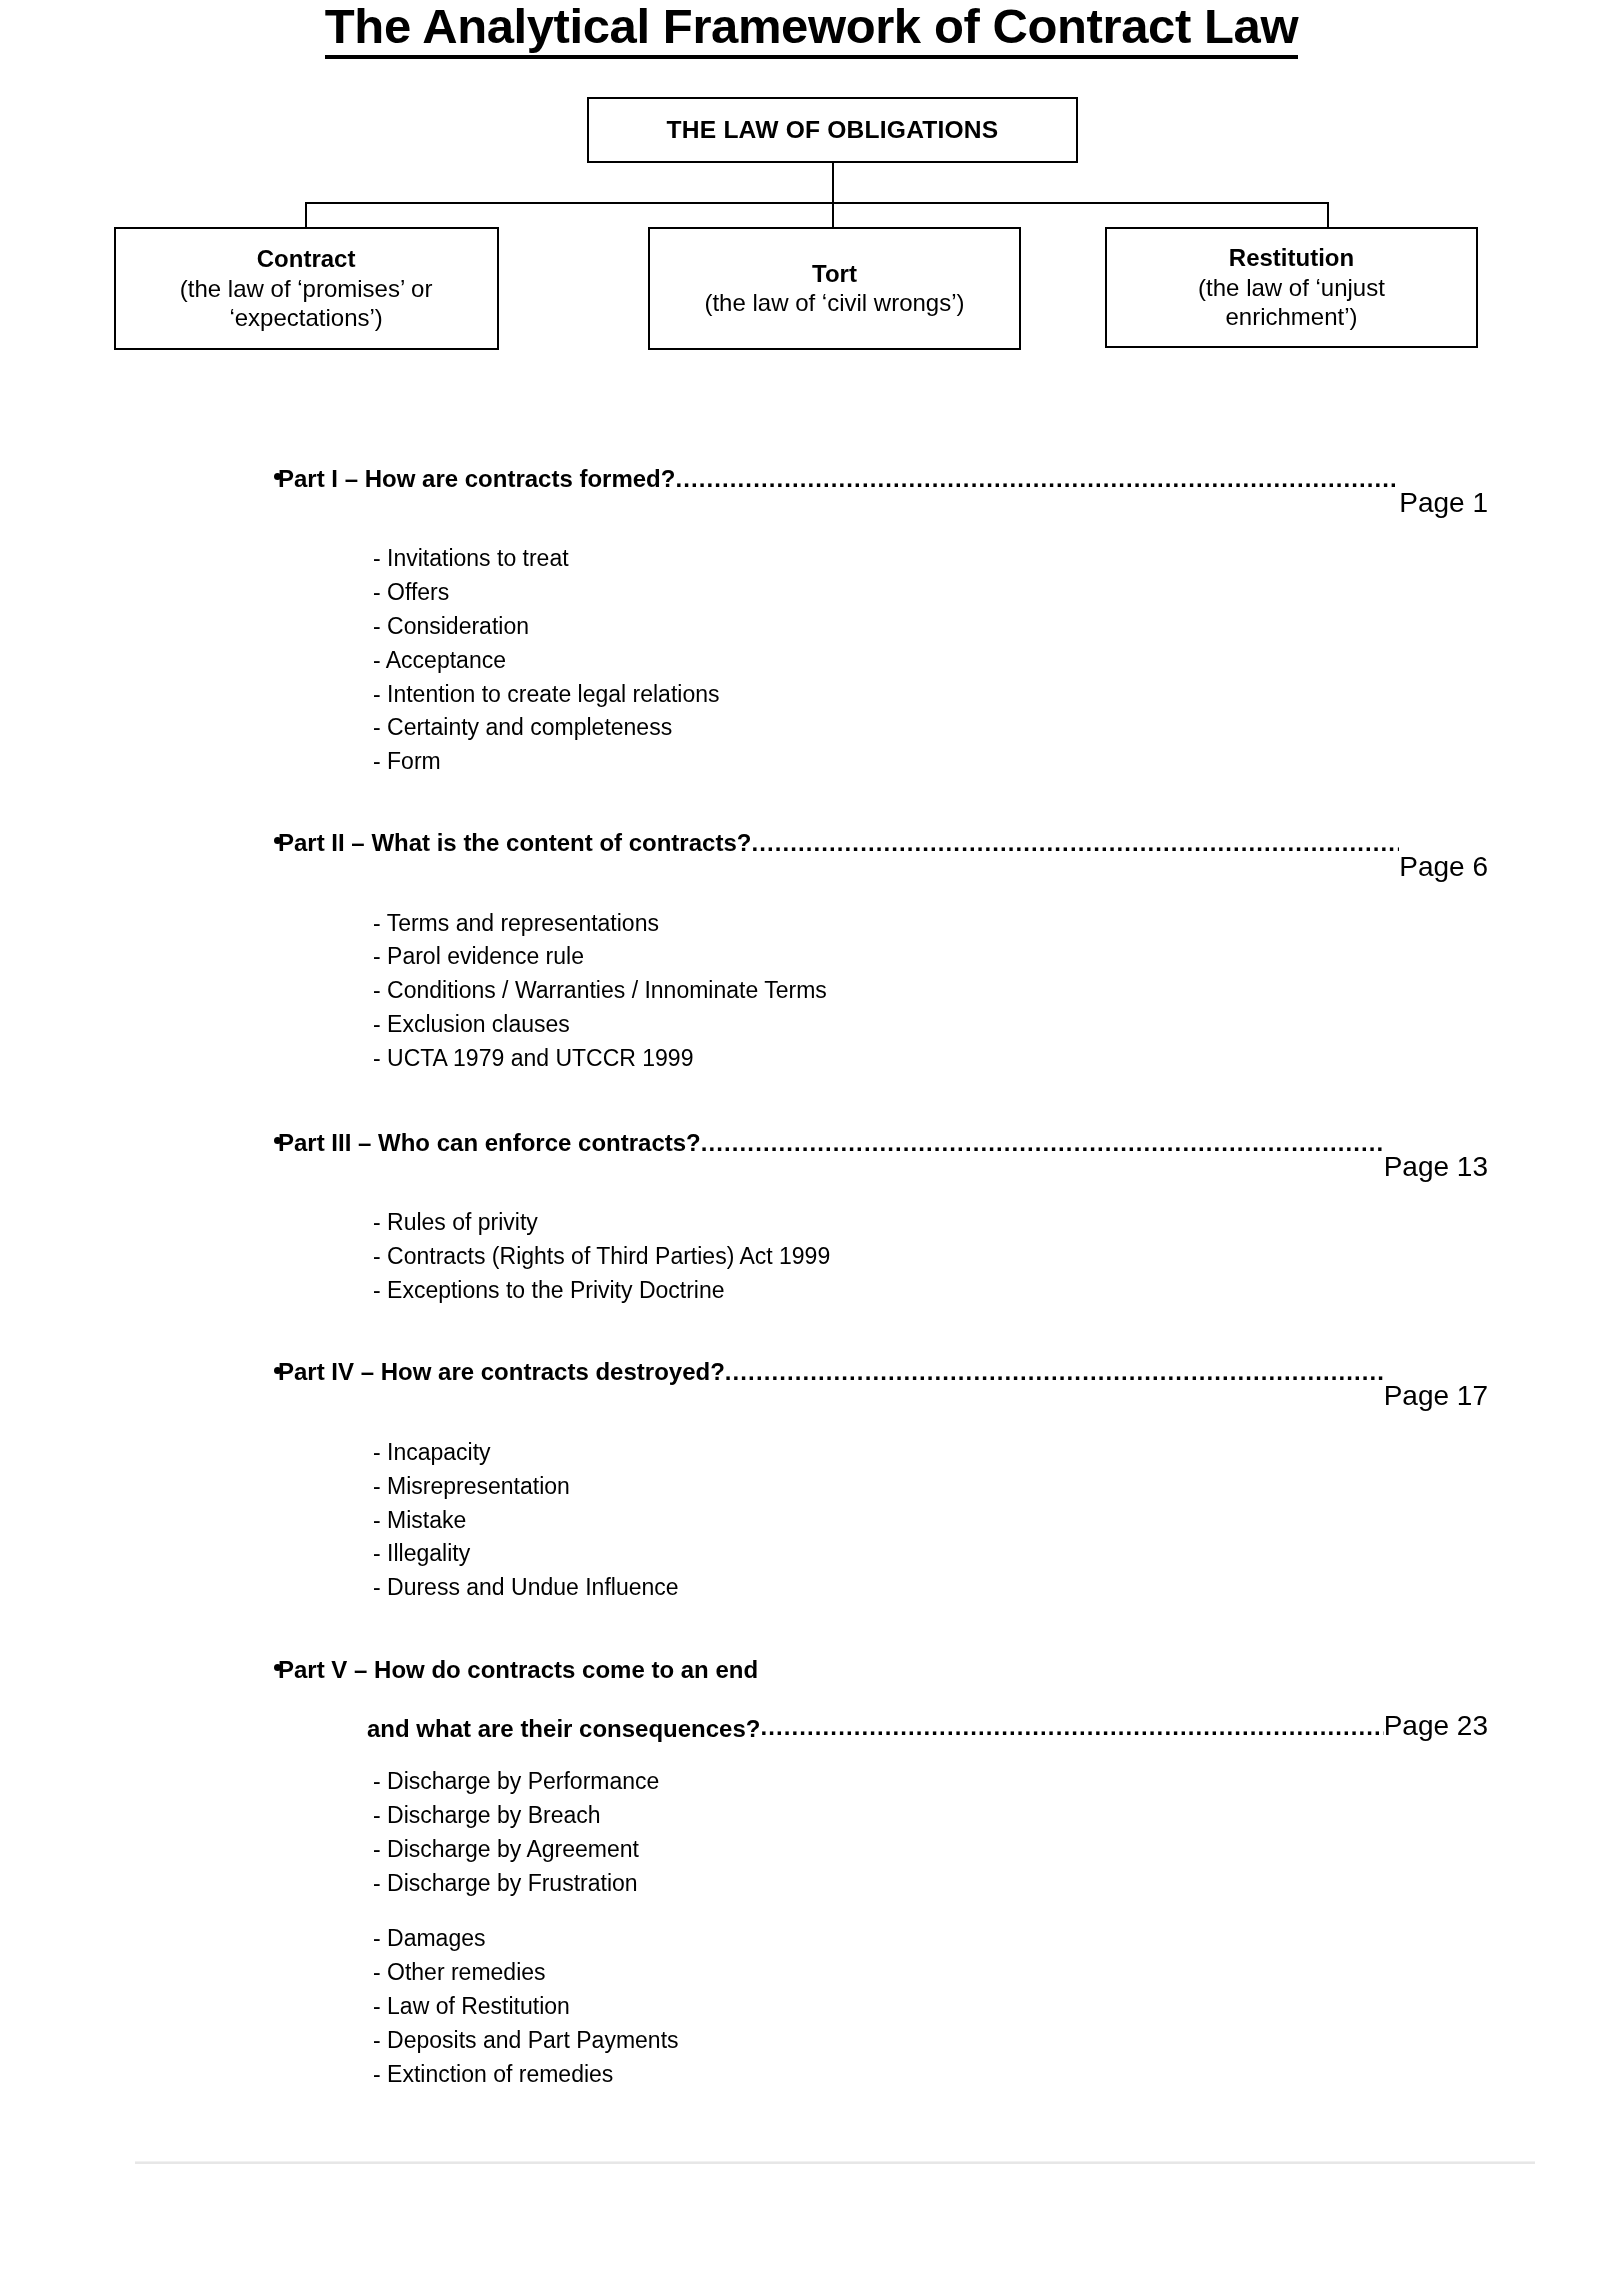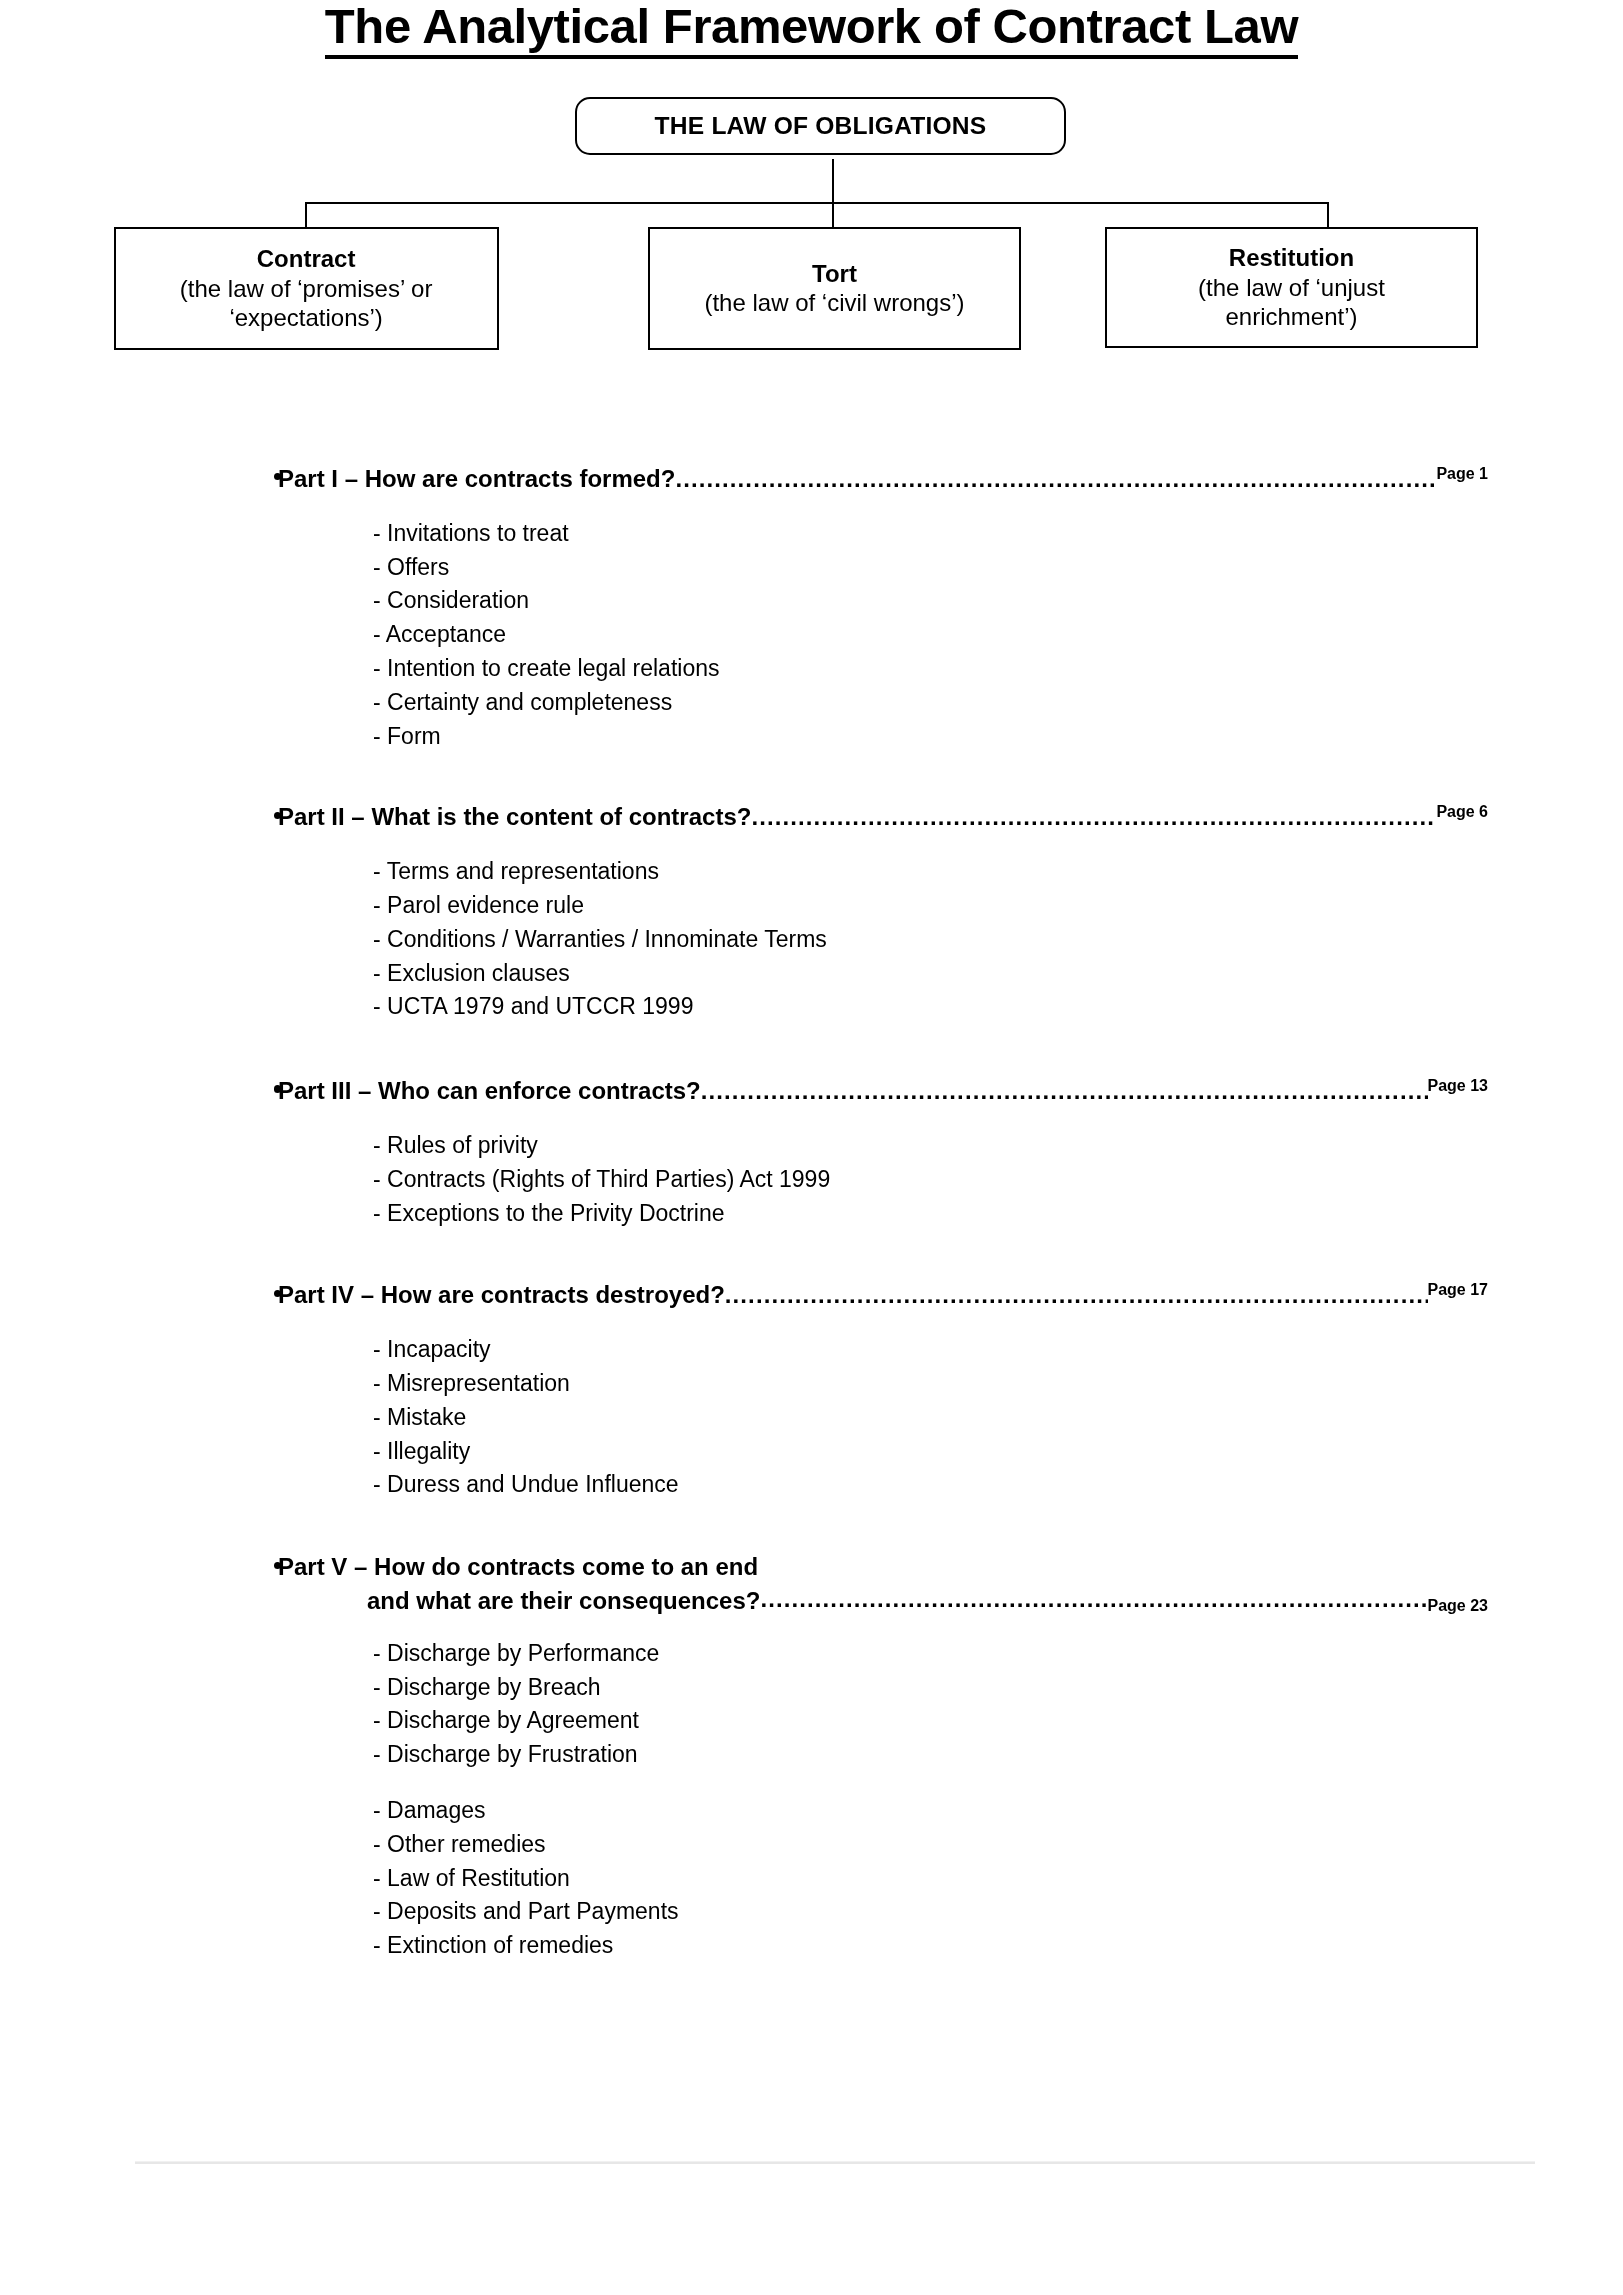--- a/index.html
+++ b/index.html
@@ -61,25 +61,24 @@
   .node .node-title {
     font-weight: bold;
     font-size: 24px;
   }
   .node .node-sub {
     font-size: 24px;
     font-weight: normal;
   }
 
   #node-root {
-    left: 440px;
+    left: 452px;
     top: 0px;
     width: 491px;
-    height: 58px;
-    border-radius: 15px;
+    height: 66px;
   }
   #node-root .node-title {
     font-size: 24.6px;
     letter-spacing: 0.2px;
   }
 
   #node-contract {
     left: -21.4px;
     top: 130px;
     width: 385px;
@@ -147,22 +146,23 @@
     font-weight: bold;
     font-size: 24px;
     letter-spacing: 1.1px;
     margin-bottom: 1.6px;
   }
   .leader::after {
     content: "........................................................................................................................................";
   }
   .page-ref {
     white-space: pre;
-    font-weight: bold;
-    font-size: 16px;
+    font-weight: normal;
+    font-size: 28px;
+    margin-top: 22px;
   }
 
   
   .entry-heading.multiline {
     display: block;
   }
   .entry-heading.multiline .line1 {
     display: block;
   }
   .entry-heading.multiline .line2 {

